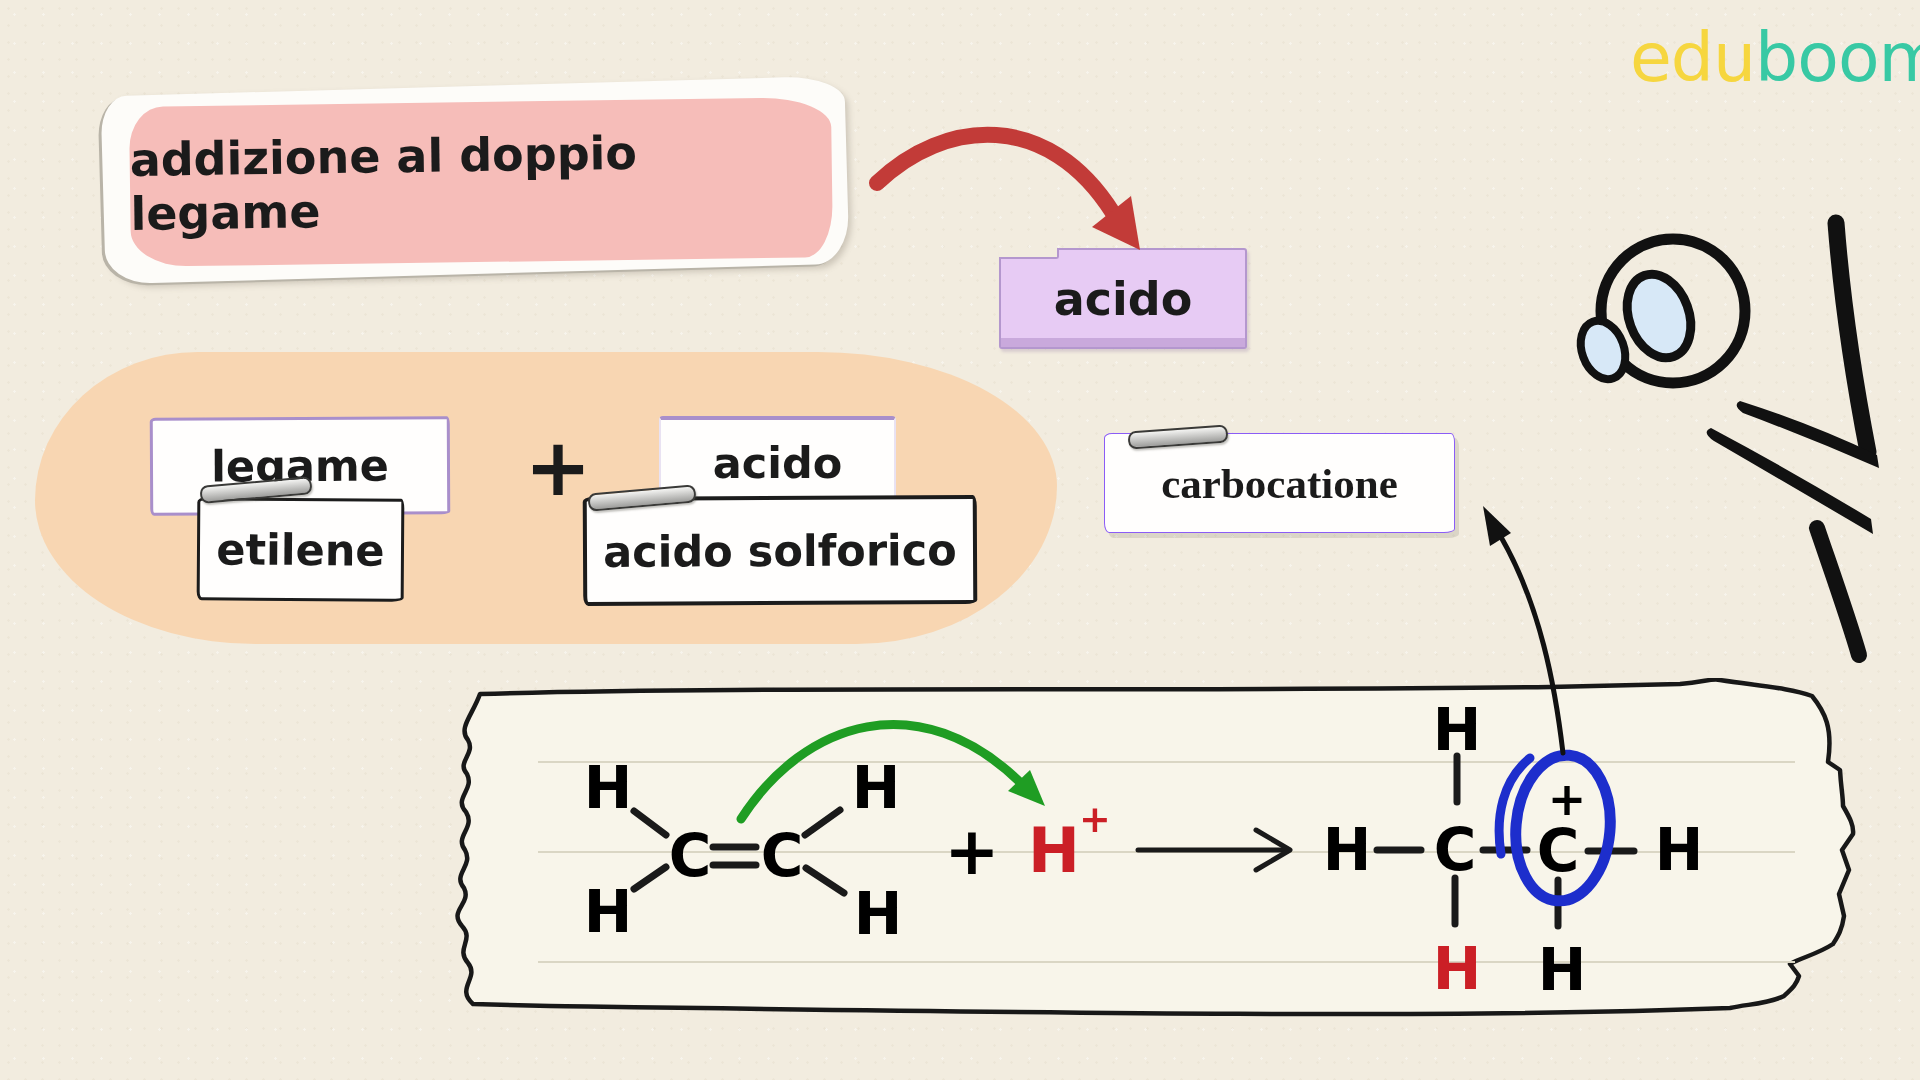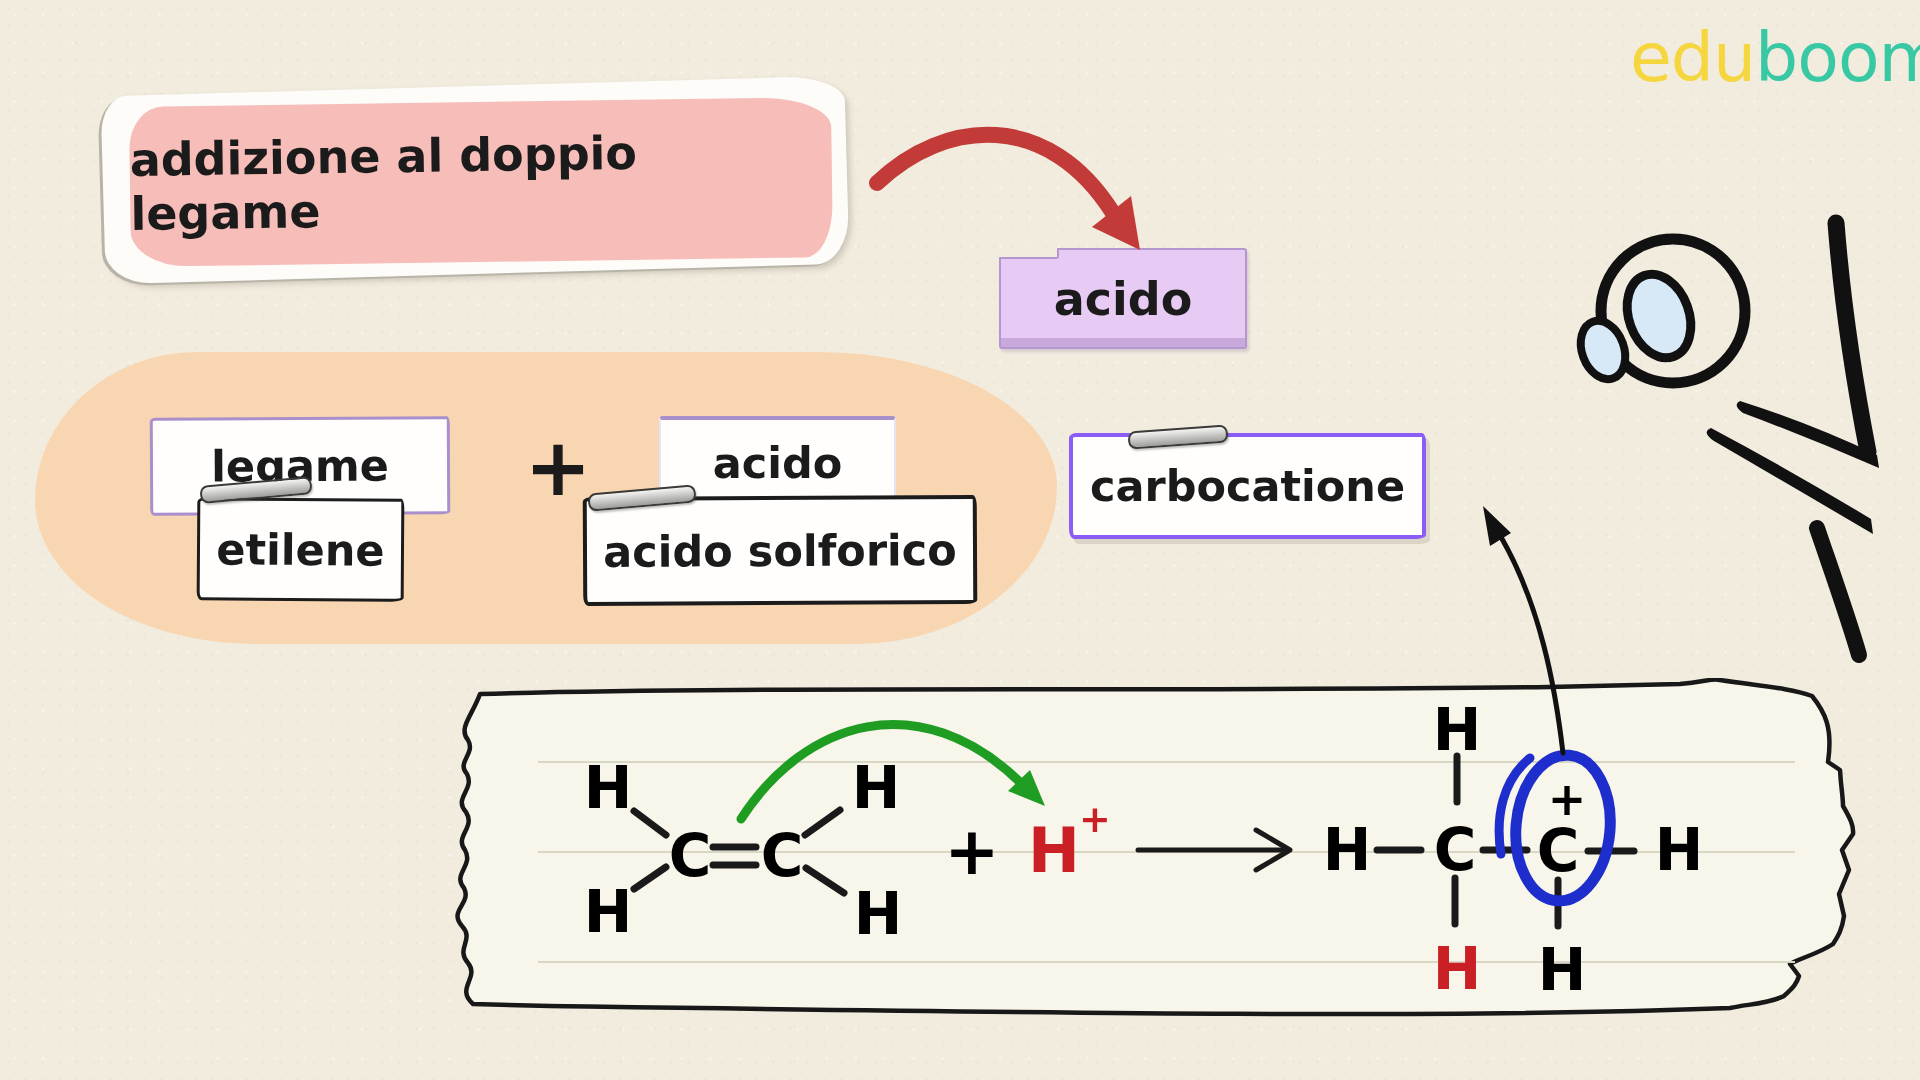--- a/index.html
+++ b/index.html
@@ -49,22 +49,22 @@
   .card{background:#fffefd;display:flex;align-items:center;justify-content:center;z-index:10;}
   .card span{font-size:43px;font-weight:700;white-space:nowrap;}
   .card-alchene{left:150px;top:417px;width:294px;height:92px;border:3px solid #A98FCB;
     border-radius:6px 3px 9px 4px/4px 8px 3px 7px;transform:rotate(-.3deg);}
   .card-etilene{left:197px;top:498px;width:201px;height:97px;border:3px solid #1c1c1c;
     border-radius:8px 3px 12px 5px/5px 10px 4px 9px;transform:rotate(.4deg);z-index:11;}
   .card-acido{left:659px;top:416px;width:233px;height:85px;border:2px solid #e9e2f2;
     border-top:4px solid #A98FCB;border-radius:4px;}
   .card-acido-solforico{left:583px;top:496px;width:386px;height:101px;border:4px solid #1c1c1c;
     border-radius:9px 4px 12px 5px/5px 11px 4px 10px;transform:rotate(-.3deg);z-index:11;}
-  .card-carbocatione{left:1069px;top:433px;width:349px;height:98px;border:4px solid #8b5cf6;
-    border-radius:8px 4px 11px 5px/5px 9px 4px 10px;box-shadow:4px 5px 0 rgba(90,85,70,.15);}
+  .card-carbocatione{left:1104px;top:433px;width:349px;height:98px;border:1px solid #8b5cf6;
+    border-radius:8px 4px 11px 5px/5px 9px 4px 10px;box-shadow:4px 5px 0 rgba(90,85,70,.15);font-family:Liberation Serif, serif;}
 
   .plus-big{left:508px;top:418px;width:100px;height:100px;line-height:100px;text-align:center;
     font-size:80px;font-weight:700;z-index:10;}
 
   
   .clip{height:14px;background:linear-gradient(#f4f4f2,#9e9e9c);border:2px solid #3a3a38;
     border-radius:8px;z-index:15;box-shadow:1px 2px 2px rgba(60,60,50,.3);}
   .clip-etilene{left:200px;top:481px;width:108px;transform:rotate(-5deg);}
   .clip-solforico{left:588px;top:489px;width:104px;transform:rotate(-5deg);}
   .clip-carbo{left:1128px;top:428px;width:96px;transform:rotate(-4deg);}

